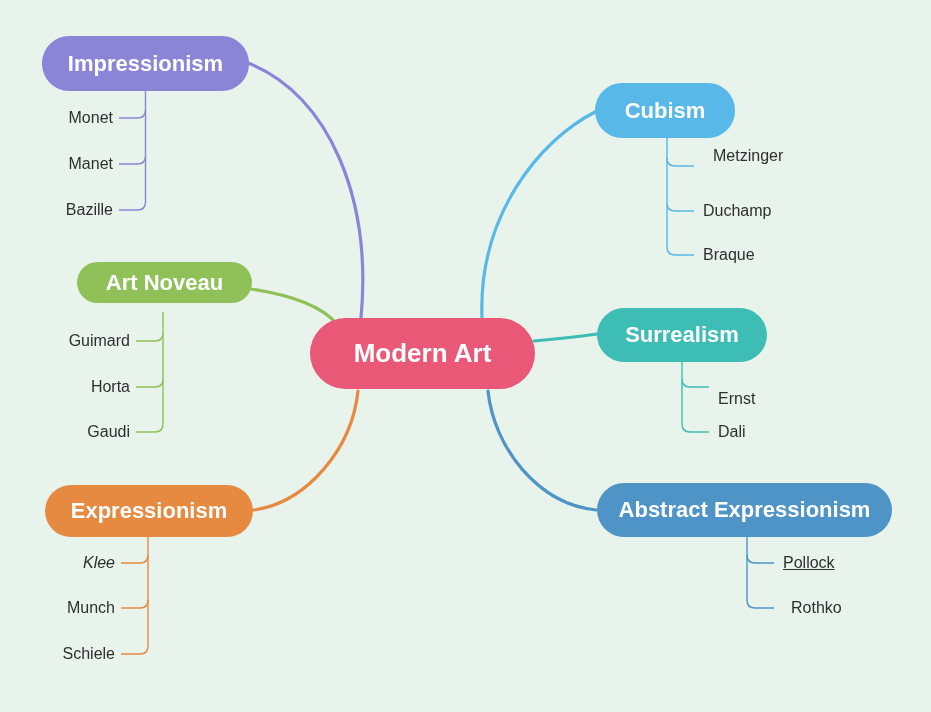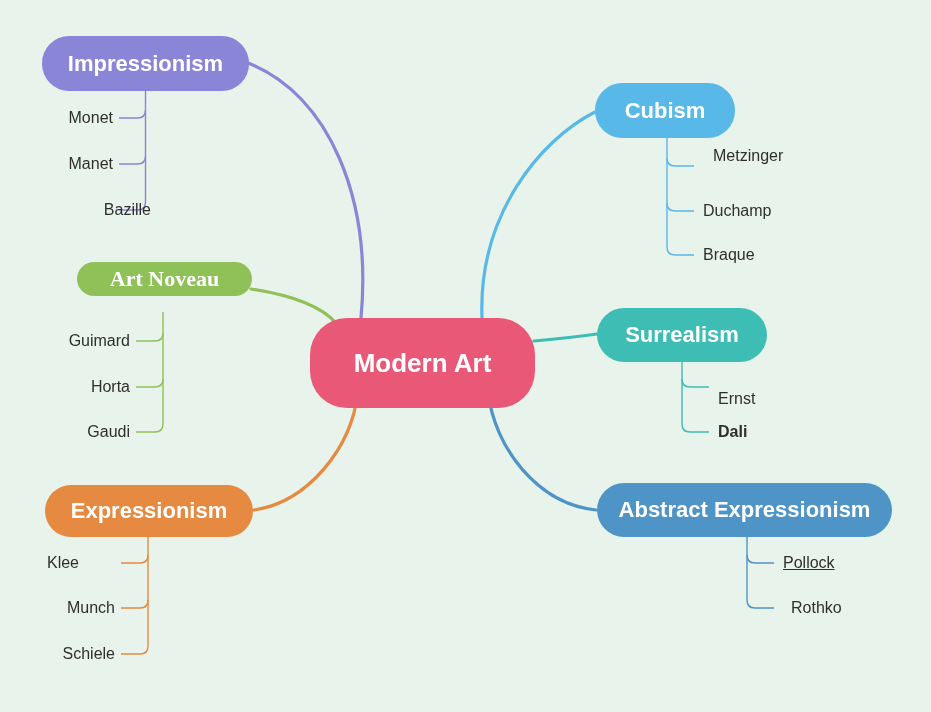--- a/index.html
+++ b/index.html
@@ -104,63 +104,63 @@
         <path d="M 148 646 Q 148 654 140 654 L 121 654"></path>
       </g>
       <g style="stroke: rgb(79, 148, 198);">
         <path d="M 747 537 L 747 600"></path>
         <path d="M 747 555 Q 747 563 755 563 L 774 563"></path>
         <path d="M 747 600 Q 747 608 755 608 L 774 608"></path>
       </g>
     </g>
   </svg>
 
-  <div class="node center-node" style="left: 310px; top: 318px; width: 225px; height: 90px; border-radius: 37px; background-color: rgb(233, 89, 119); color: rgb(255, 255, 255);">
+  <div class="node center-node" style="left: 310px; top: 318px; width: 225px; height: 71px; border-radius: 37px; background-color: rgb(233, 89, 119); color: rgb(255, 255, 255);">
     <span>Modern Art</span>
   </div>
 
   <div class="node topic" style="left: 42px; top: 36px; width: 207px; height: 55px; border-radius: 27px; background-color: rgb(139, 133, 215);">
     <span>Impressionism</span>
   </div>
 
   <div class="node topic" style="left: 595px; top: 83px; width: 140px; height: 55px; border-radius: 27px; background-color: rgb(88, 184, 232);">
     <span>Cubism</span>
   </div>
 
-  <div class="node topic" style="left: 77px; top: 262px; width: 175px; height: 34px; border-radius: 25px; background-color: rgb(143, 193, 88); font-family: Liberation Serif, serif;">
+  <div class="node topic" style="left: 77px; top: 262px; width: 175px; height: 41px; border-radius: 25px; background-color: rgb(143, 193, 88);">
     <span>Art Noveau</span>
   </div>
 
   <div class="node topic" style="left: 597px; top: 308px; width: 170px; height: 54px; border-radius: 27px; background-color: rgb(62, 189, 180);">
     <span>Surrealism</span>
   </div>
 
   <div class="node topic" style="left: 597px; top: 483px; width: 295px; height: 54px; border-radius: 27px; background-color: rgb(79, 148, 198);">
     <span>Abstract Expressionism</span>
   </div>
 
   <div class="node topic" style="left: 45px; top: 485px; width: 208px; height: 52px; border-radius: 26px; background-color: rgb(229, 138, 64);">
     <span>Expressionism</span>
   </div>
 
   <div class="artist left" style="right:818px; top:106px;">Monet</div>
   <div class="artist left" style="right:818px; top:152px;">Manet</div>
-  <div class="artist left" style="right:780px; top:198px;">Bazille</div>
+  <div class="artist left" style="right:818px; top:198px;">Bazille</div>
 
   <div class="artist right" style="left:703px; top:144px;margin-left:10px;">Metzinger</div>
   <div class="artist right" style="left:703px; top:199px;">Duchamp</div>
   <div class="artist right" style="left:703px; top:243px;">Braque</div>
 
   <div class="artist left" style="right:801px; top:329px;">Guimard</div>
   <div class="artist left" style="right:801px; top:375px;">Horta</div>
   <div class="artist left" style="right:801px; top:420px;margin-left:24px;">Gaudi</div>
 
   <div class="artist right" style="left:718px; top:375px;margin-top:12px;">Ernst</div>
-  <div class="artist right" style="left:718px; top:420px;font-weight:bold;">Dali</div>
+  <div class="artist right" style="left:718px; top:420px;">Dali</div>
 
-  <div class="artist left" style="right:852px; top:551px;">Klee</div>
+  <div class="artist left" style="right:816px; top:551px;font-style:italic;">Klee</div>
   <div class="artist left" style="right:816px; top:596px;">Munch</div>
   <div class="artist left" style="right:816px; top:642px;">Schiele</div>
 
   <div class="artist right" style="left:783px; top:551px;text-decoration:underline;">Pollock</div>
   <div class="artist right" style="left:783px; top:596px;margin-left:8px;">Rothko</div>
 
 </div>
 
 </body></html>

